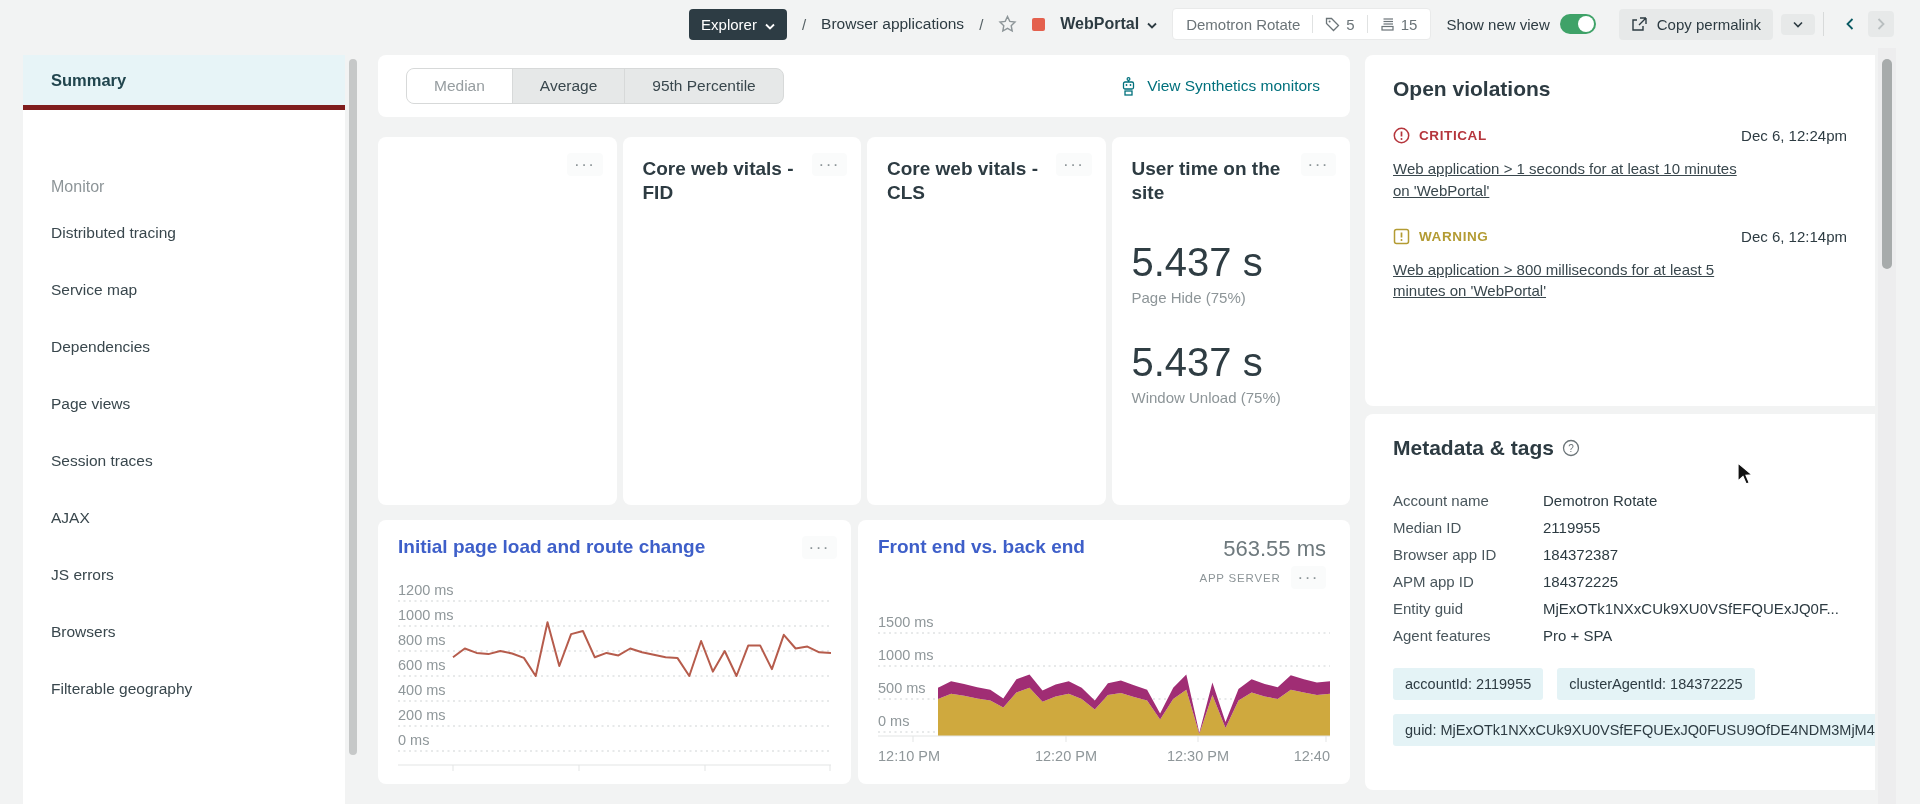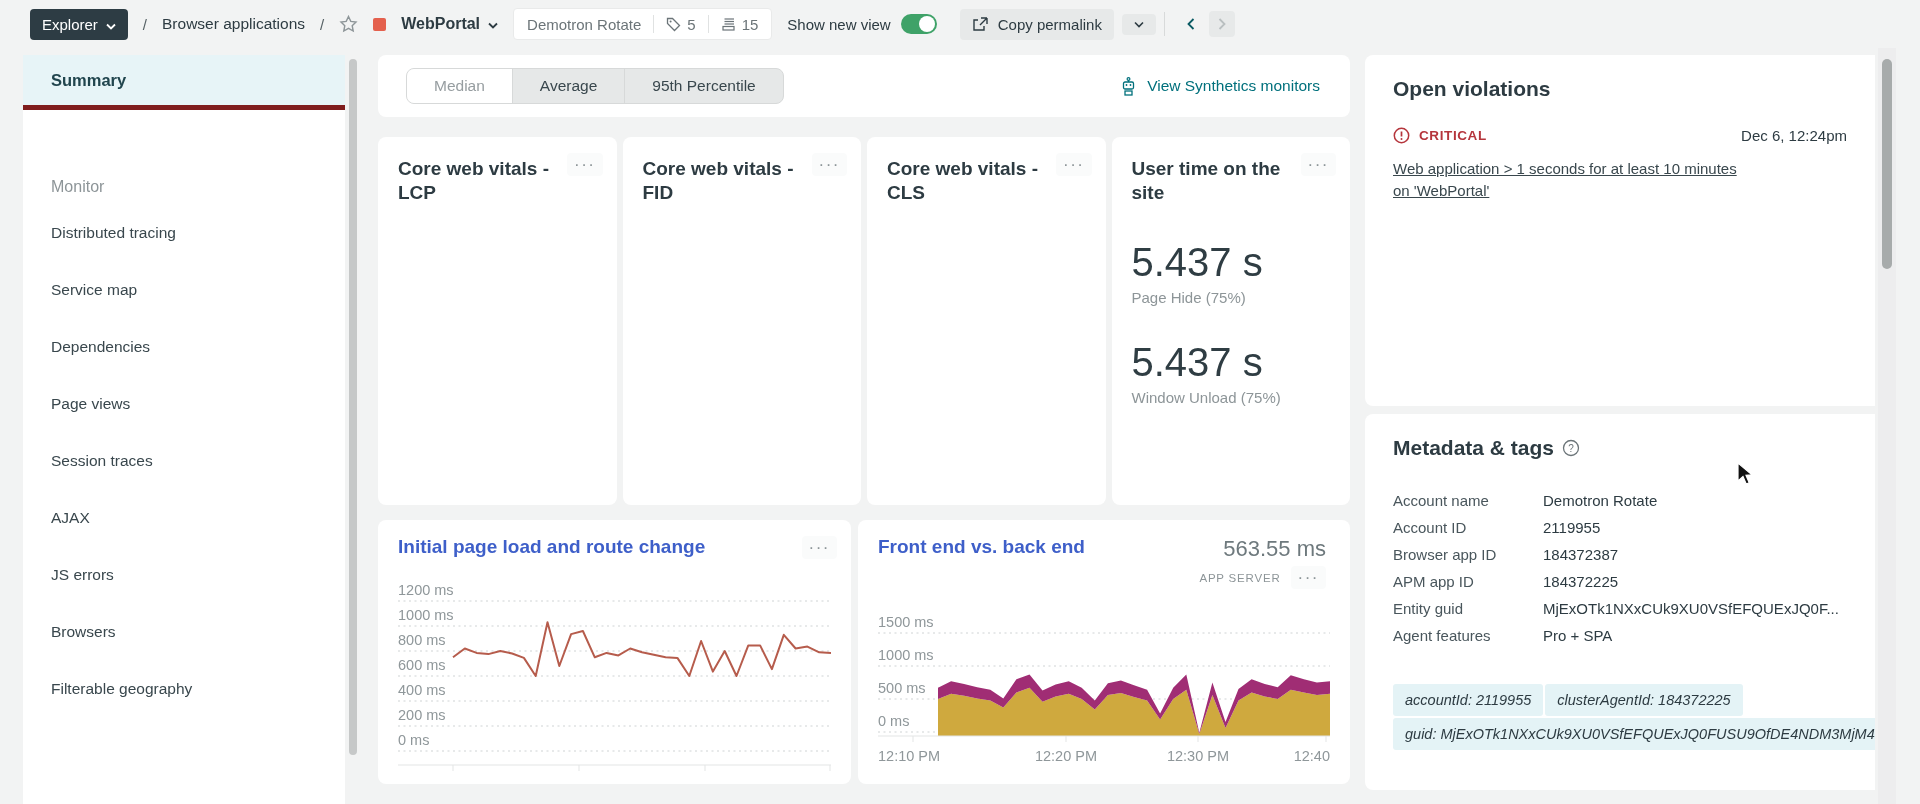--- a/index.html
+++ b/index.html
@@ -1,20 +1,20 @@
 <!DOCTYPE html>
 <html><head>
 <meta charset="utf-8">
 <style>
   * { margin:0; padding:0; box-sizing:border-box; }
   html,body { width:1920px; height:804px; overflow:hidden; }
   body { background:#f2f3f3; font-family:"Liberation Sans", sans-serif; color:#2d3b42; position:relative; }
 
   
-  .topbar { height:48px; display:flex; align-items:center; justify-content:flex-start; padding:0 26px 0 30px; }
+  .topbar { height:48px; display:flex; align-items:center; justify-content:flex-end; padding:0 26px 0 30px; }
   .tb-left, .tb-right { display:flex; align-items:center; }
   .tb-left > * { margin-right:15px; }
   .explorer-btn { background:#2d3c44; color:#fff; border-radius:4px; padding:7px 12px; font-size:15px; display:flex; align-items:center; gap:8px; cursor:pointer; }
   .crumb-sep { color:#556064; font-size:15px; }
   .crumb-link { font-size:15.5px; color:#2d3b42; cursor:pointer; }
   .icon-btn { display:flex; align-items:center; }
   .entity-square { width:13px; height:13px; background:#e4604d; border-radius:2px; }
   .entity-name { font-size:16px; font-weight:700; color:#2d3b42; display:flex; align-items:center; gap:8px; cursor:pointer; }
   .entity-pill { background:#fff; border:1px solid #e9eaea; border-radius:4px; padding:6px 13px; display:flex; align-items:center; gap:12px; font-size:15px; color:#6b7478; }
   .pill-div { width:1px; height:18px; background:#e0e2e2; }
@@ -80,21 +80,21 @@
   .v-head { display:flex; justify-content:space-between; align-items:center; }
   .sev { display:flex; align-items:center; gap:9px; font-size:13.5px; font-weight:700; letter-spacing:0.6px; }
   .sev.critical { color:#b5353c; }
   .sev.warning { color:#b39b33; }
   .v-date { font-size:15px; color:#2d3b42; }
   .v-msg { font-size:15px; color:#39474d; line-height:1.45; max-width:350px; margin-top:14px;text-decoration:underline; }
   .meta-h2-row { display:flex; align-items:center; gap:8px; }
   .meta-table { margin-top:32px; display:grid; grid-template-columns:150px 1fr; row-gap:10px; font-size:15px; }
   .meta-label { color:#49565c; }
   .meta-value { color:#2d3b42; white-space:nowrap; overflow:hidden; }
-  .tags { margin-top:40px; display:flex; flex-wrap:wrap; gap:2px;font-style:italic; }
+  .tags { margin-top:24px; display:flex; flex-wrap:wrap; gap:14px; }
   .tag-pill { background:#e4f3f6; border-radius:3px; padding:8px 12px; font-size:14.5px; color:#2d3b42; white-space:nowrap; cursor:pointer; }
 
   .right-scroll-track { position:absolute; left:1878px; top:48px; width:18px; height:756px; background:#ededee; }
   .right-scroll-thumb { position:absolute; left:4px; top:11px; width:10px; height:210px; background:#a7abab; border-radius:5px; }
   .cursor { position:absolute; left:1736px; top:462px; }
 </style>
 </head>
 <body>
 
 <div class="topbar">
@@ -206,21 +206,20 @@
           <circle cx="6.5" cy="8" r="0.9" fill="#00707c"></circle>
             <circle cx="10.5" cy="8" r="0.9" fill="#00707c"></circle>
           <rect x="5" y="14" width="7" height="4" fill="none" stroke="#00707c" stroke-width="1.3"></rect>
         </svg>
         <span>View Synthetics monitors</span>
       </div>
     </div>
 
     <div class="cards-row1">
       <div class="vital-card">
-        <div class="card-title">Core web vitals - LCP</div>
         <div class="menu-dots">···</div>
         <div class="vital-green">
           <div class="vital-value">1390 ms</div>
           <div class="vital-sub">Largest Contentful Paint (75%)</div>
         </div>
       </div>
       <div class="vital-card">
         <div class="card-title">Core web vitals - FID</div>
         <div class="menu-dots">···</div>
         <div class="vital-green">
@@ -319,34 +318,48 @@
                 <circle cx="8.5" cy="8.5" r="7.2" fill="none" stroke="#b5353c" stroke-width="1.5"></circle>
                 <line x1="8.5" y1="4.5" x2="8.5" y2="9.5" stroke="#b5353c" stroke-width="1.7"></line>
                 <circle cx="8.5" cy="12" r="1" fill="#b5353c"></circle>
               </svg>
             <span>CRITICAL</span>
           </span>
           <span class="v-date">Dec 6, 12:24pm</span>
         </div>
         <div class="v-msg">Web application &gt; 1 seconds for at least 10 minutes on 'WebPortal'</div>
       </div>
+      <div class="violation">
+        <div class="v-head">
+          <span class="sev warning">
+            <svg width="17" height="17" viewBox="0 0 17 17">
+                <rect x="1.5" y="1.5" width="14" height="14" rx="2" fill="none" stroke="#b39b33" stroke-width="1.5"></rect>
+                <line x1="8.5" y1="4.5" x2="8.5" y2="9.5" stroke="#b39b33" stroke-width="1.7"></line>
+                <circle cx="8.5" cy="12" r="1" fill="#b39b33"></circle>
+              </svg>
+            <span>WARNING</span>
+          </span>
+          <span class="v-date">Dec 6, 12:14pm</span>
+        </div>
+        <div class="v-msg">Web application &gt; 800 milliseconds for at least 5 minutes on 'WebPortal'</div>
+      </div>
     </div>
 
     <div class="panel-card metadata">
       <div class="meta-h2-row">
         <span class="panel-h2">Metadata &amp; tags</span>
         <svg width="18" height="18" viewBox="0 0 18 18">
             <circle cx="9" cy="9" r="7.5" fill="none" stroke="#6b7478" stroke-width="1.3"></circle>
             <text x="9" y="12.5" text-anchor="middle" font-size="10" fill="#6b7478" font-family="Liberation Sans, sans-serif">?</text>
           </svg>
       </div>
       <div class="meta-table">
         <span class="meta-label">Account name</span>
           <span class="meta-value">Demotron Rotate</span>
-        <span class="meta-label">Account ID</span>
+        <span class="meta-label">Median ID</span>
           <span class="meta-value">2119955</span>
         <span class="meta-label">Browser app ID</span>
           <span class="meta-value">184372387</span>
         <span class="meta-label">APM app ID</span>
           <span class="meta-value">184372225</span>
         <span class="meta-label">Entity guid</span>
           <span class="meta-value">MjExOTk1NXxCUk9XU0VSfEFQUExJQ0F...</span>
         <span class="meta-label">Agent features</span>
           <span class="meta-value">Pro + SPA</span>
       </div>

